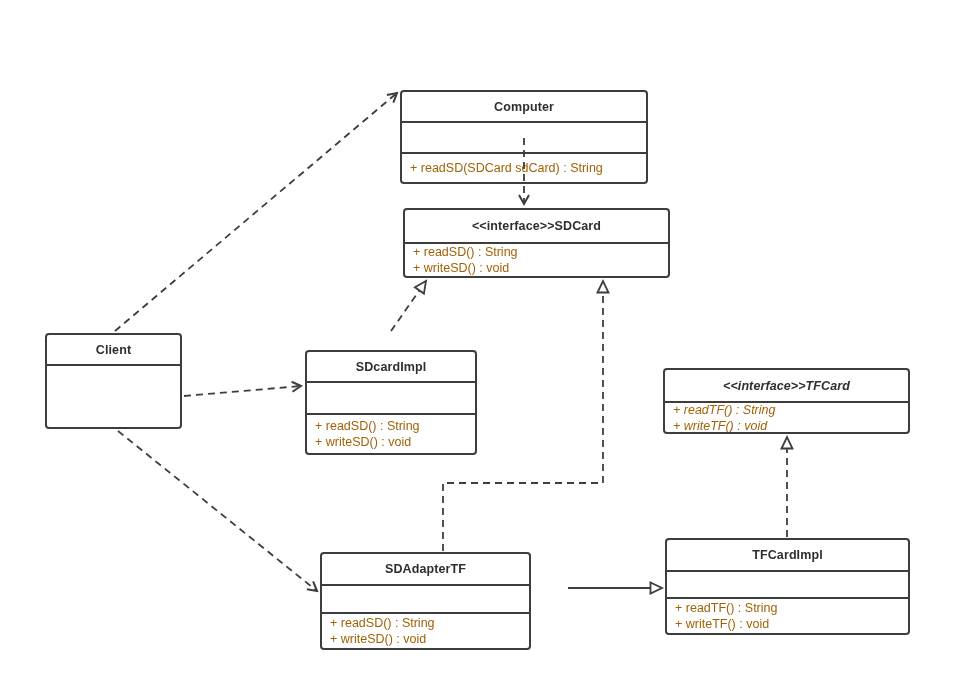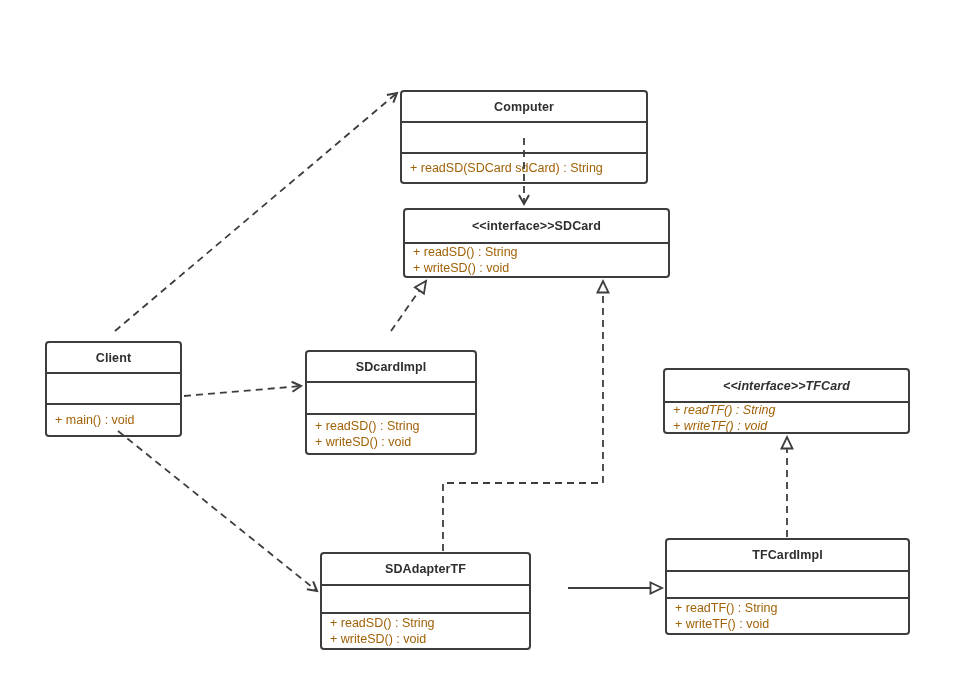--- a/index.html
+++ b/index.html
@@ -42,26 +42,23 @@
   </div>
 
   <div class="uml-class" style="left:403px;top:208px;width:267px;height:70px;">
     <div class="cmp title" style="height:32px;">&lt;&lt;interface&gt;&gt;SDCard</div>
     <div class="cmp methods" style="flex:1;">
       <div>+ readSD() : String</div>
       <div>+ writeSD() : void</div>
     </div>
   </div>
 
-  <div class="uml-class" style="left:45px;top:341px;width:137px;height:96px;">
+  <div class="uml-class" style="left:45px;top:333px;width:137px;height:96px;">
     <div class="cmp title" style="height:29px;">Client</div>
     <div class="cmp fields"></div>
-    <div class="cmp methods" style="height:32px;">
-      <div>+ main() : void</div>
-    </div>
   </div>
 
   <div class="uml-class" style="left:305px;top:350px;width:172px;height:105px;">
     <div class="cmp title" style="height:29px;">SDcardImpl</div>
     <div class="cmp fields"></div>
     <div class="cmp methods" style="height:40px;">
       <div>+ readSD() : String</div>
       <div>+ writeSD() : void</div>
     </div>
   </div>

